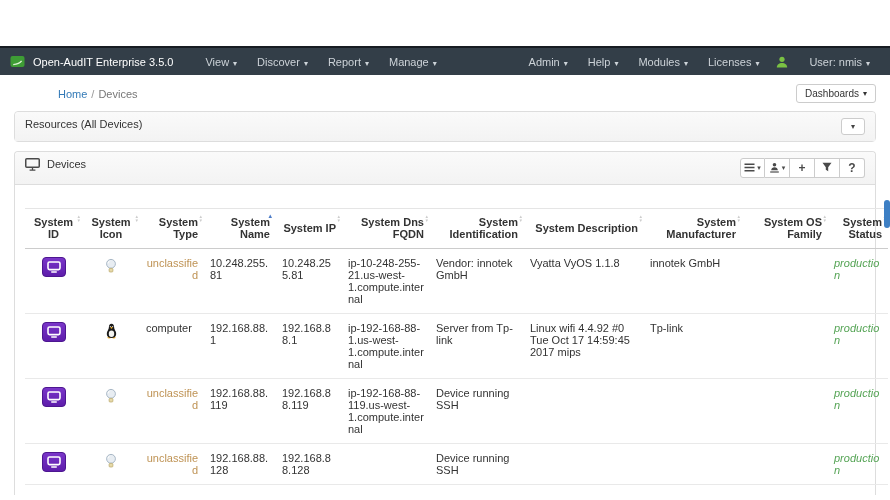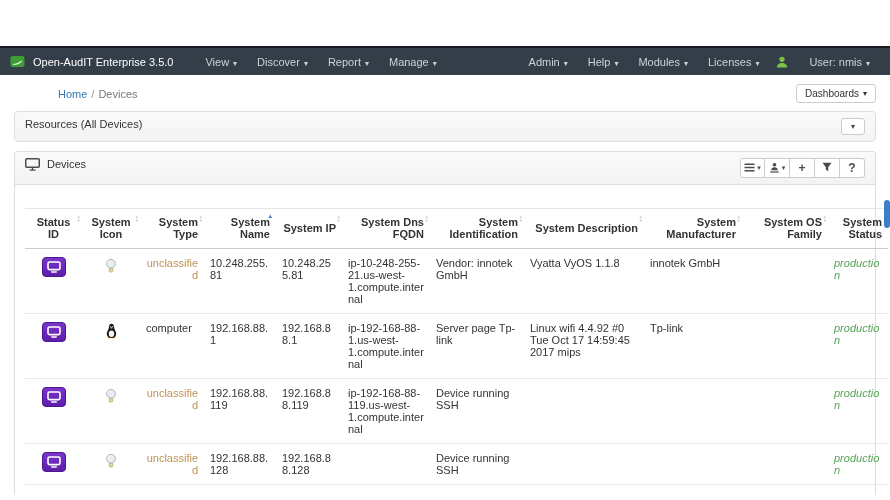--- a/index.html
+++ b/index.html
@@ -186,21 +186,21 @@
               <b>?</b>
             </button>
         </span>
       </div>
 
       <div class="panel-body">
 
         <table class="devices-table">
           <thead>
             <tr>
-                <th><span>Status ID</span><span class="sort-idle">
+                <th><span>System ID</span><span class="sort-idle">
                     <i>▴</i>
                     <i>▾</i>
                   </span></th>
                 <th><span>System Icon</span><span class="sort-idle">
                     <i>▴</i>
                     <i>▾</i>
                   </span></th>
                 <th><span>System Type</span><span class="sort-idle">
                     <i>▴</i>
                     <i>▾</i>
@@ -276,21 +276,21 @@
                       <ellipse cx="6.5" cy="10.8" rx="2.7" ry="3.2" fill="#f4f4f0"></ellipse>
                       <path d="M5.1 4.8l1.4 1 1.4-1-1.4-1z" fill="#f2b233"></path>
                       <circle cx="5.3" cy="3.5" r="0.55" fill="#fff"></circle>
                       <circle cx="7.7" cy="3.5" r="0.55" fill="#fff"></circle>
                     </svg>
                   </span></td>
                 <td class="type-computer">computer</td>
                 <td>192.168.88.1</td>
                 <td>192.168.88.1</td>
                 <td>ip-192-168-88-1.us-west-1.compute.internal</td>
-                <td>Server page Tp-link</td>
+                <td>Server from Tp-link</td>
                 <td>Linux wifi 4.4.92 #0 Tue Oct 17 14:59:45 2017 mips</td>
                 <td>Tp-link</td>
                 <td></td>
                 <td class="c-status">production</td>
               </tr>
               <tr>
                 <td><button class="id-btn">
                     <svg width="14" height="12" viewBox="0 0 14 12">
                       <rect x="1" y="1" width="12" height="7.6" rx="1.5" fill="none" stroke="#fff" stroke-width="1.6"></rect>
                       <path d="M4.8 11h4.4" stroke="#fff" stroke-width="1.6" stroke-linecap="round"></path>

